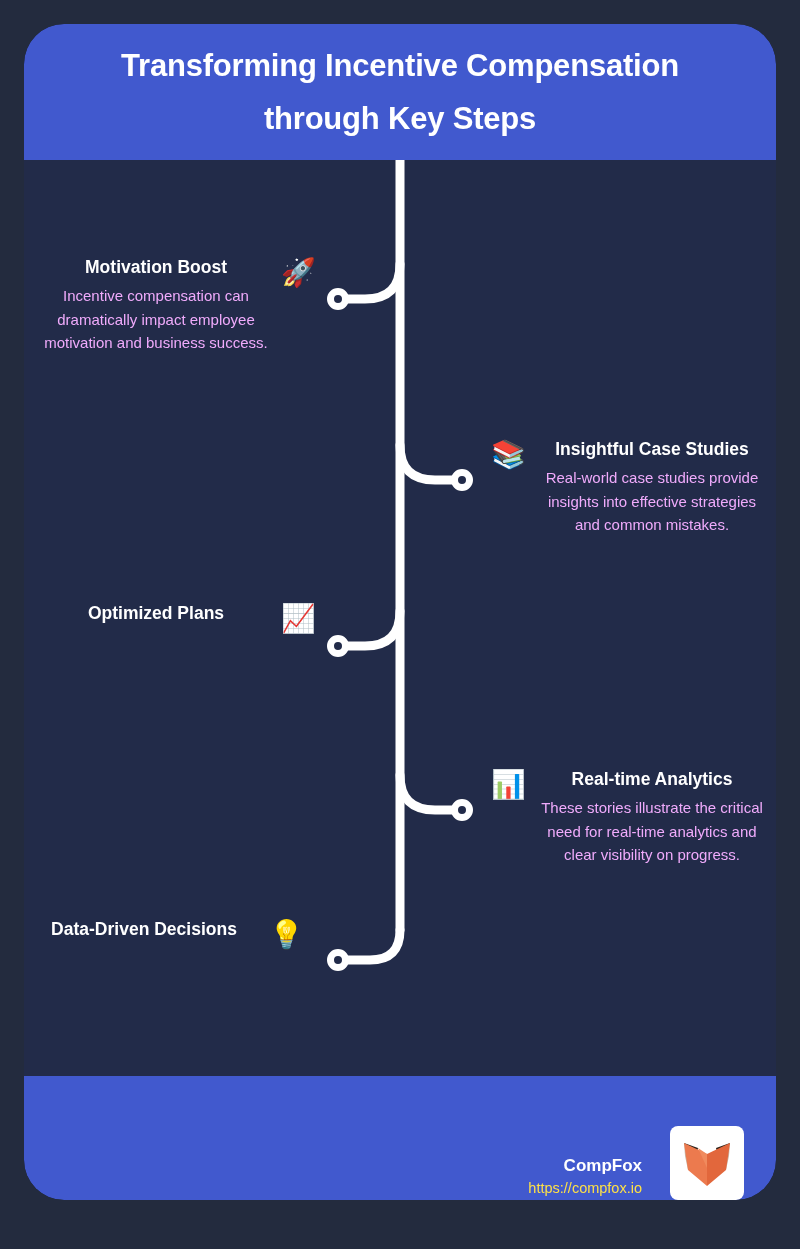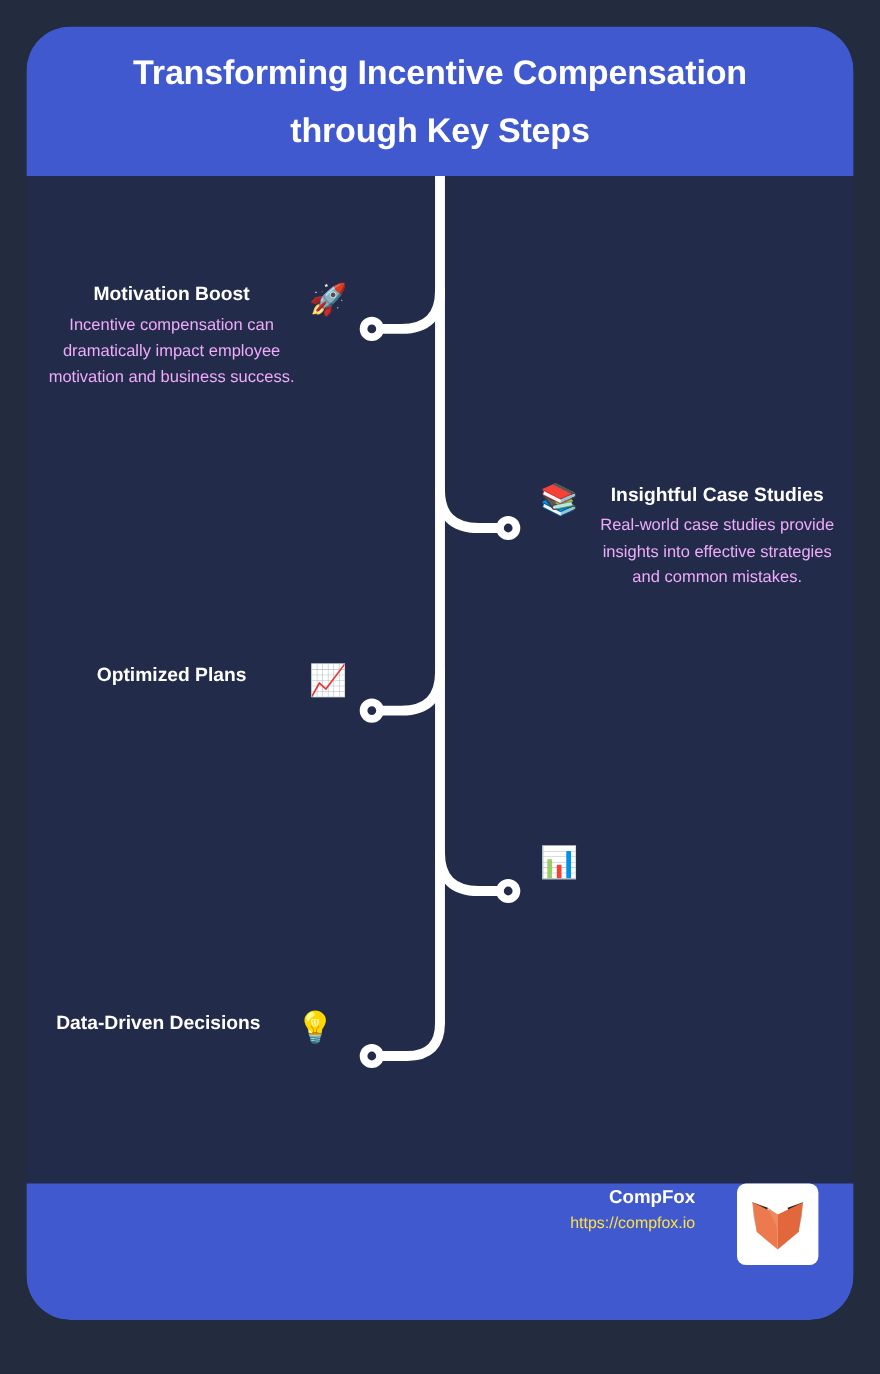--- a/index.html
+++ b/index.html
@@ -32,21 +32,21 @@
   }
 
   
   .footer{
     position:absolute;left:0;bottom:0;width:752px;height:124px;
     background:#4159ce;
     border-bottom-left-radius:40px;border-bottom-right-radius:40px;
   }
   .footer-inner{
     position:absolute;right:32px;top:0;height:124px;
-    display:flex;align-items:flex-start;gap:38px;
+    display:flex;align-items:flex-end;gap:28px;
   }
   .footer-text{text-align:right;}
   .brand-name{color:#ffffff;font-size:17px;font-weight:bold;line-height:1.5;}
   .brand-url{color:#fde047;font-size:14.5px;line-height:1.5;}
   .logo-box{
     width:74px;height:74px;background:#ffffff;border-radius:8px;
     display:flex;align-items:center;justify-content:center;
   }
 
   
@@ -131,20 +131,24 @@
 
     <div class="item item-left" style="left:12px;top:576px;width:280px;justify-content:flex-end;">
       <div class="txtblock txt-right-align">
         <p class="item-title">Optimized Plans</p>
       </div>
       <div class="emoji emoji-left">📈</div>
     </div>
 
     <div class="item item-right" style="left:468px;top:742px;width:290px;justify-content:flex-start;">
       <div class="emoji emoji-right">📊</div>
+      <div class="txtblock txt-left-align">
+        <p class="item-title">Real-time Analytics</p>
+        <p class="item-desc">These stories illustrate the critical need for real-time analytics and clear visibility on progress.</p>
+      </div>
     </div>
 
     <div class="item item-left" style="left:0;top:892px;width:280px;justify-content:flex-end;">
       <div class="txtblock txt-right-align">
         <p class="item-title">Data-Driven Decisions</p>
       </div>
       <div class="emoji emoji-left">💡</div>
     </div>
 
     <div class="footer">

